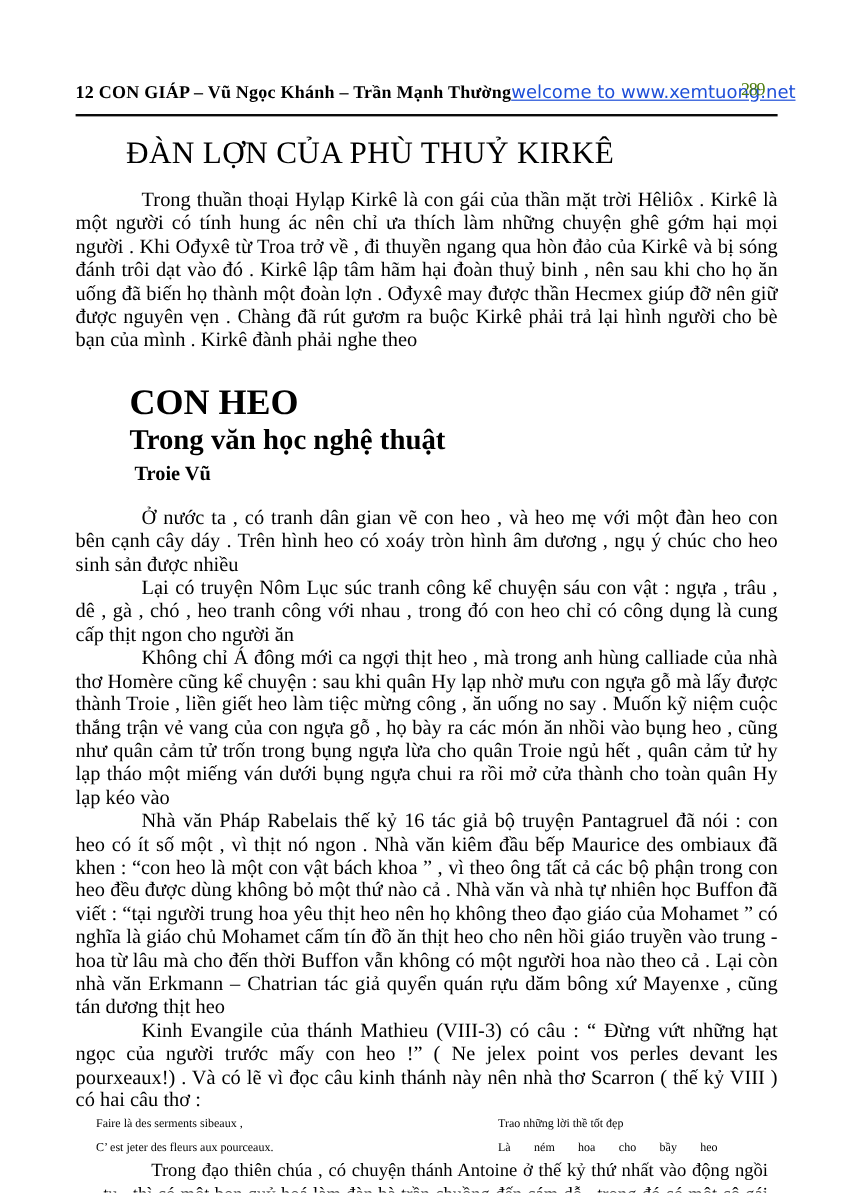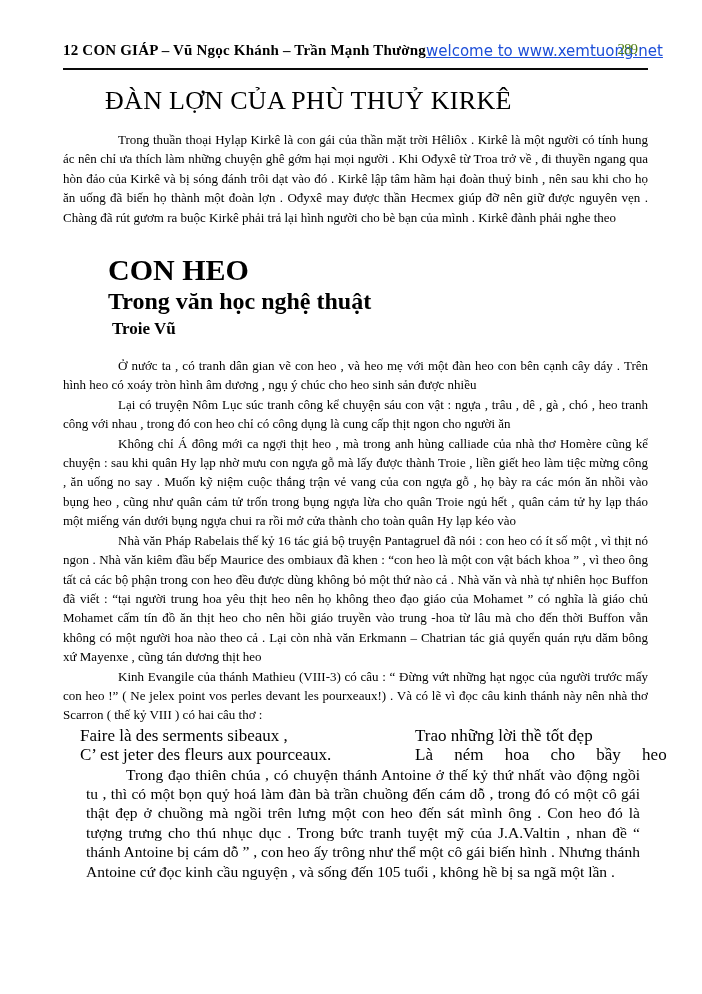--- a/index.html
+++ b/index.html
@@ -15,21 +15,22 @@
     color: #000000;
     font-family: "Liberation Serif", serif;
     box-sizing: border-box;
     padding: 42px 54px 0 63px;
     overflow: hidden;
   }
   
   .header-row {
     display: flex;
     justify-content: space-between;
-    align-items: flex-start;
+    align-items: flex-end;
+    margin-top: 26px;
   }
   .book-title {
     font-weight: bold;
     font-size: 15px;
     letter-spacing: 0.2px;
     white-space: nowrap;
   }
   .link-wrap {
     position: relative;
     white-space: nowrap;
@@ -73,33 +74,33 @@
     font-weight: bold;
   }
   .section-author {
     margin: 4px 0 0 49px;
     font-size: 17px;
     font-weight: bold;
   }
   
   .body-par {
     margin: 0;
-    font-size: 13px;
+    font-size: 17px;
     line-height: 19.4px;
     text-align: justify;
     text-indent: 55px;
     font-family: Liberation Serif, serif;
   }
   .intro-par { margin-top: 14px; }
   .first-after-author { margin-top: 17px; }
   
   .verse {
     display: flex;
     margin: 1px 0 0 17px;
-    font-size: 17px;
+    font-size: 10px;
     line-height: 19.4px;
   }
   .verse-col-left { width: 335px; flex: 0 0 auto; }
   .verse-col-right { flex: 1 1 auto; padding-right: 6px; }
   .verse-line { white-space: nowrap; }
   .verse-line.spread { word-spacing: 17px; }
   
   .final-par {
     margin: 0 8px 0 23px;
     font-size: 15.5px;

